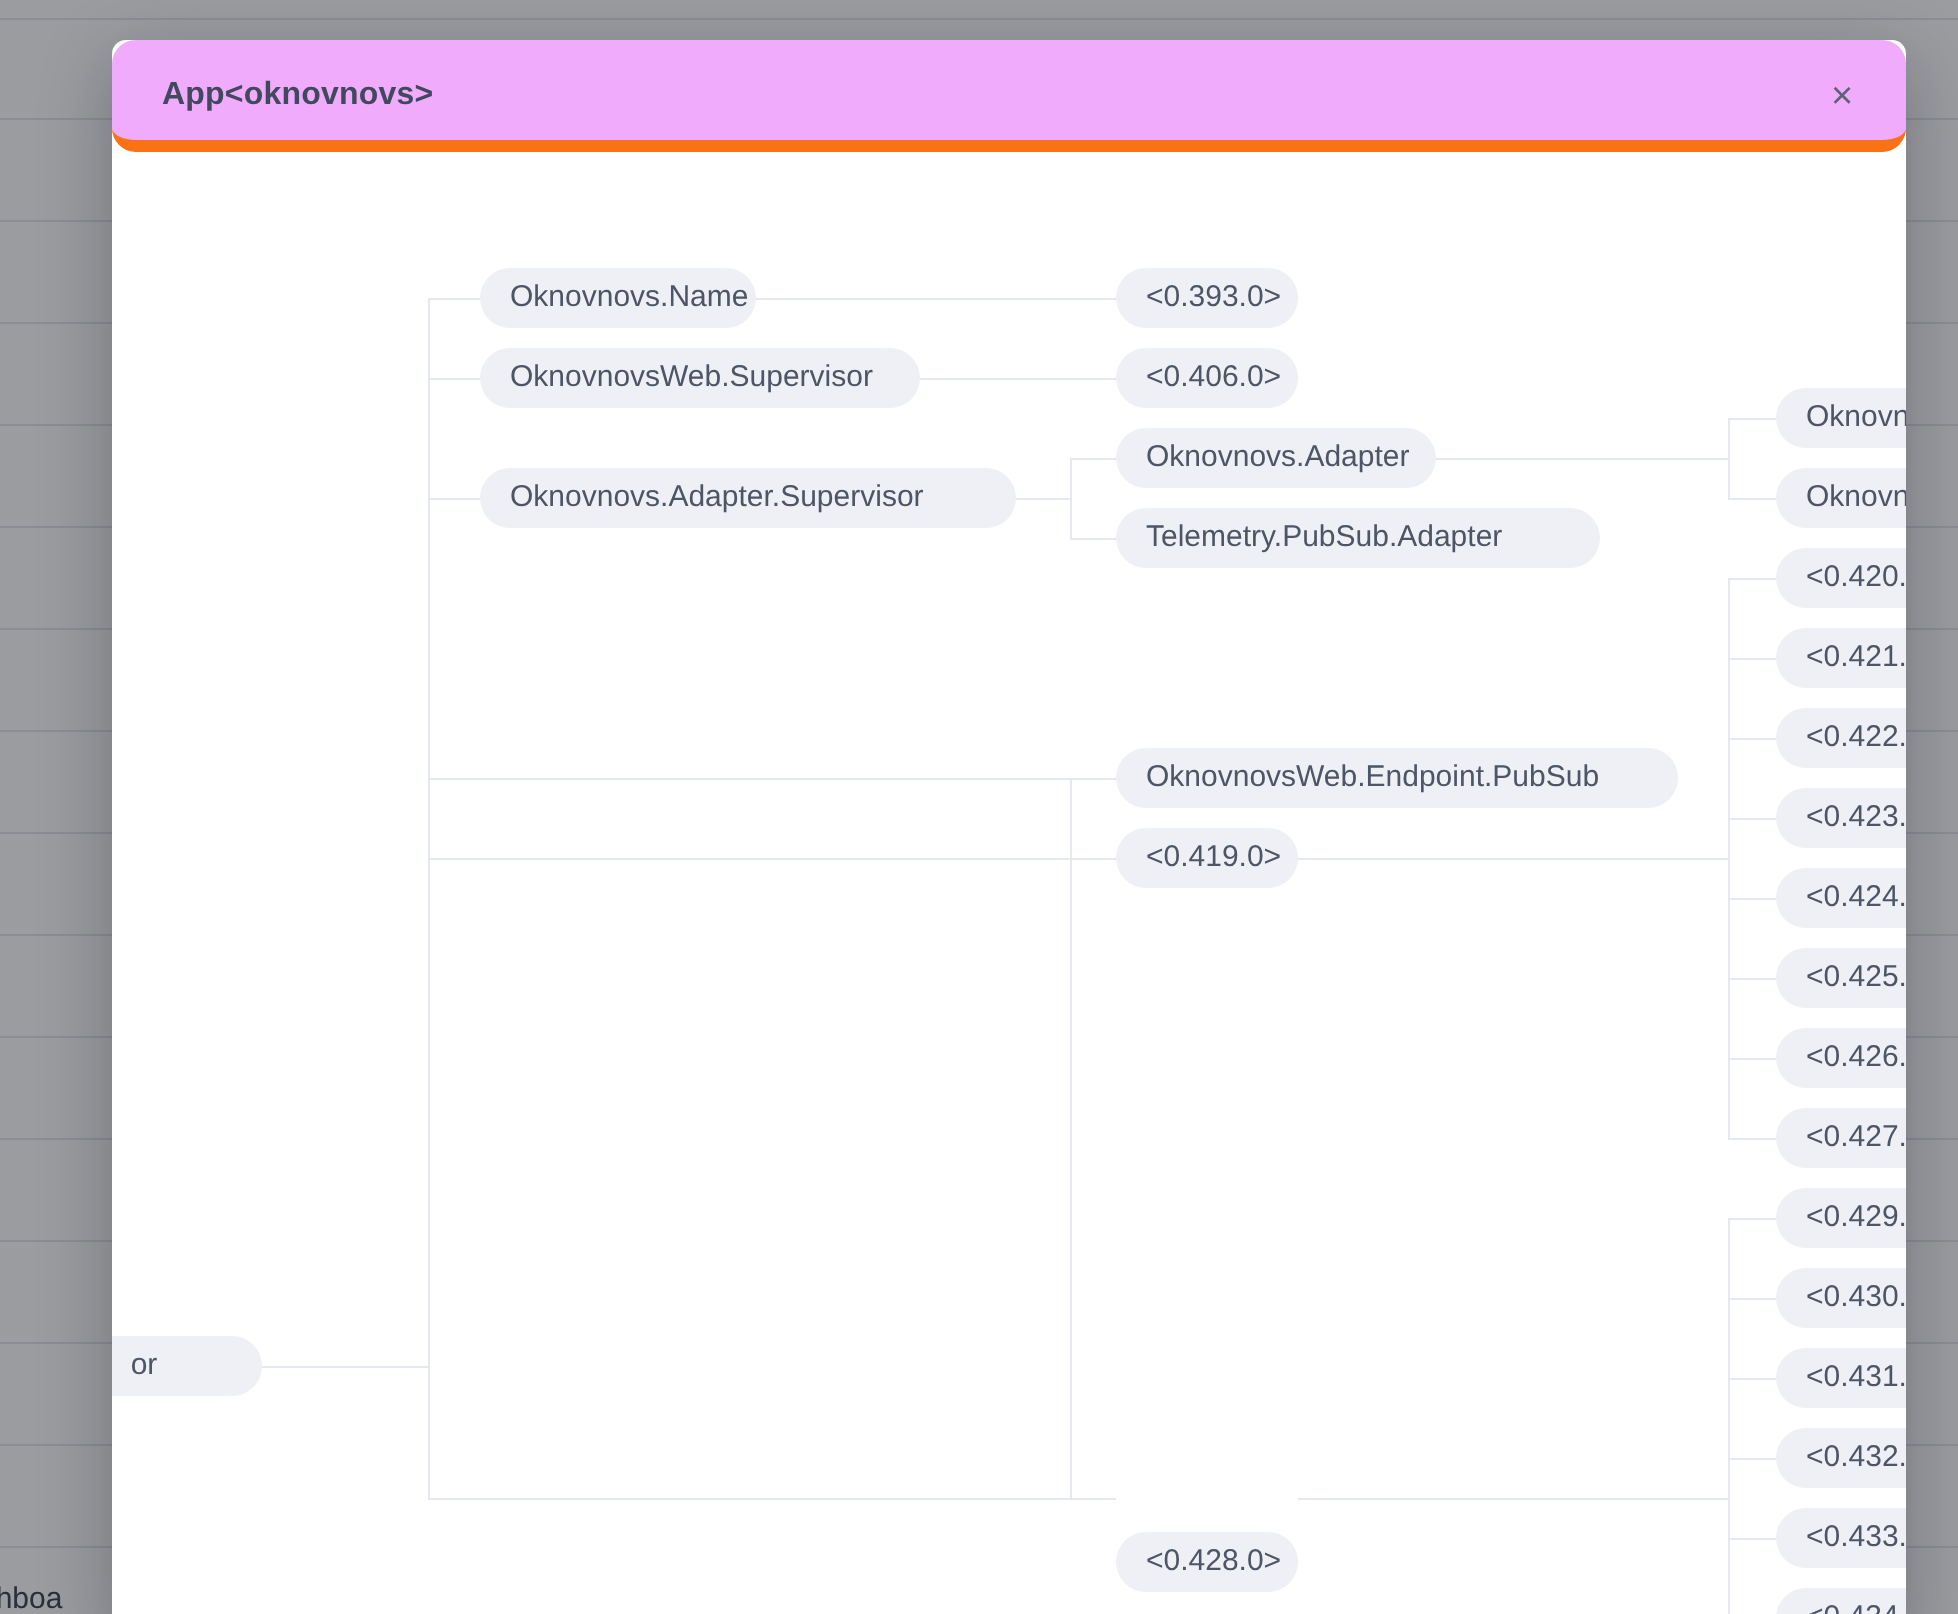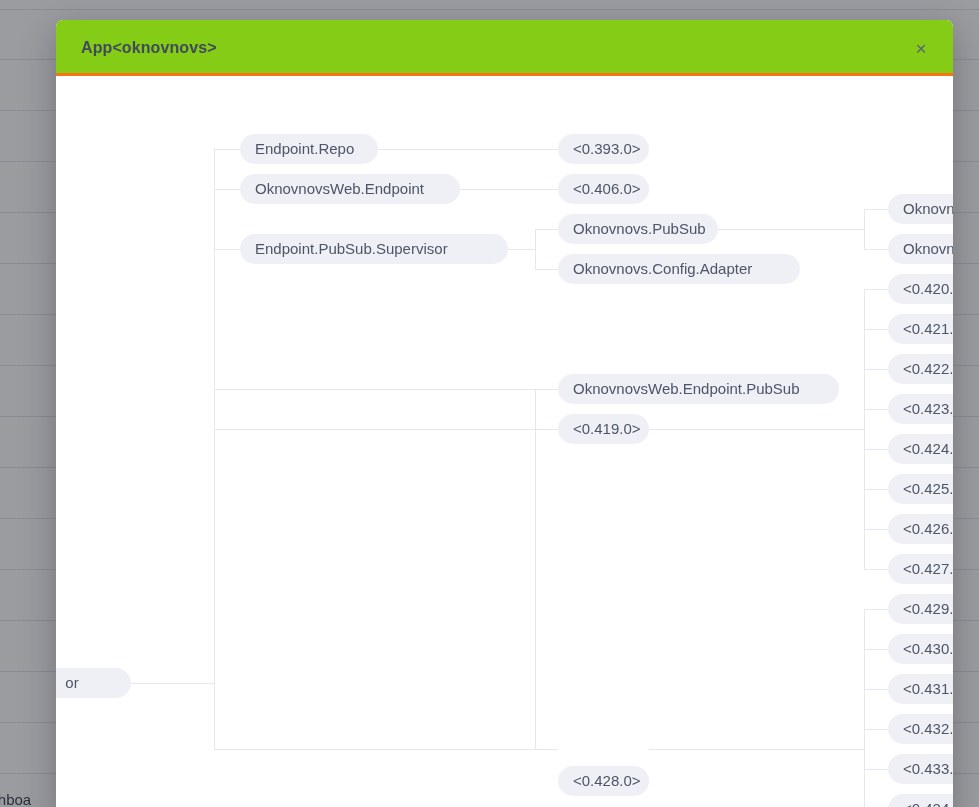--- a/index.html
+++ b/index.html
@@ -19,22 +19,22 @@
   }
   #bg-scrim{position:absolute;inset:0;background:rgba(17,20,28,0.42);}
 
   
   #modal{
     position:absolute;left:56px;top:20px;width:897px;height:800px;
     background:#ffffff;border-radius:7px 7px 0 0;overflow:hidden;
     box-shadow:0 10px 36px rgba(10,14,22,.28);
   }
   #modal-header{
-    position:relative;height:56px;background:#84cc16;
-    border-bottom:3px solid #f97316;box-sizing:border-box;
+    position:relative;height:56px;background:#f0abfc;
+    border-bottom:6px solid #f97316;box-sizing:border-box;border-radius:12px;
   }
   #modal-title{
     position:absolute;left:25px;top:0;height:55px;line-height:55px;
     font-size:16px;font-weight:bold;color:#404a5c;letter-spacing:.1px;
     white-space:nowrap;
   }
   #modal-close{
     position:absolute;right:18px;top:14px;width:28px;height:28px;
     display:flex;align-items:center;justify-content:center;
     color:#5b6475;font-size:19px;line-height:1;cursor:pointer;
@@ -135,25 +135,25 @@
           <div class="edge v" style="left: 808px; top: 533px; height: 200px;"></div>
           <div class="edge h" style="left: 808px; top: 533px; width: 24px;"></div>
           <div class="edge h" style="left: 808px; top: 573px; width: 24px;"></div>
           <div class="edge h" style="left: 808px; top: 613px; width: 24px;"></div>
           <div class="edge h" style="left: 808px; top: 653px; width: 24px;"></div>
           <div class="edge h" style="left: 808px; top: 693px; width: 24px;"></div>
           <div class="edge h" style="left: 593px; top: 673px; width: 24px;"></div>
         </div>
 
       <div id="nodes">
-          <div class="node" id="n-repo" style="left: 184px; top: 58px; width: 138px;">Endpoint.Repo</div>
-          <div class="node" id="n-telemetry" style="left: 184px; top: 98px; width: 220px;">OknovnovsWeb.Endpoint</div>
-          <div class="node" id="n-pubsup" style="left: 184px; top: 158px; width: 268px;">Endpoint.PubSub.Supervisor</div>
-          <div class="node" id="n-pubsub" style="left: 502px; top: 138px; width: 160px;">Oknovnovs.PubSub</div>
-          <div class="node" id="n-pubadapter" style="left: 502px; top: 178px; width: 242px;">Oknovnovs.Config.Adapter</div>
+          <div class="node" id="n-repo" style="left: 184px; top: 58px; width: 138px;">Oknovnovs.Name</div>
+          <div class="node" id="n-telemetry" style="left: 184px; top: 98px; width: 220px;">OknovnovsWeb.Supervisor</div>
+          <div class="node" id="n-pubsup" style="left: 184px; top: 158px; width: 268px;">Oknovnovs.Adapter.Supervisor</div>
+          <div class="node" id="n-pubsub" style="left: 502px; top: 138px; width: 160px;">Oknovnovs.Adapter</div>
+          <div class="node" id="n-pubadapter" style="left: 502px; top: 178px; width: 242px;">Telemetry.PubSub.Adapter</div>
           <div class="node" id="n-393" style="left: 502px; top: 58px; width: 91px;">&lt;0.393.0&gt;</div>
           <div class="node" id="n-406" style="left: 502px; top: 98px; width: 91px;">&lt;0.406.0&gt;</div>
           <div class="node" id="n-endpointcfg" style="left: 502px; top: 298px; width: 281px;">OknovnovsWeb.Endpoint.PubSub</div>
           <div class="node" id="n-419" style="left: 502px; top: 338px; width: 91px;">&lt;0.419.0&gt;</div>
           <div class="node" id="n-428" style="left: 502px; top: 690px; width: 91px;">&lt;0.428.0&gt;</div>
           <div class="node" id="n-pubsub-a" style="left: 832px; top: 118px; width: 225px;">Oknovnovs.PubSub.Adapter.Name</div>
           <div class="node" id="n-pubsub-b" style="left: 832px; top: 158px; width: 225px;">Oknovnovs.PubSub.Adapter.Sup</div>
           <div class="node" id="n-420" style="left: 832px; top: 198px; width: 91px;">&lt;0.420.0&gt;</div>
           <div class="node" id="n-421" style="left: 832px; top: 238px; width: 91px;">&lt;0.421.0&gt;</div>
           <div class="node" id="n-422" style="left: 832px; top: 278px; width: 91px;">&lt;0.422.0&gt;</div>

